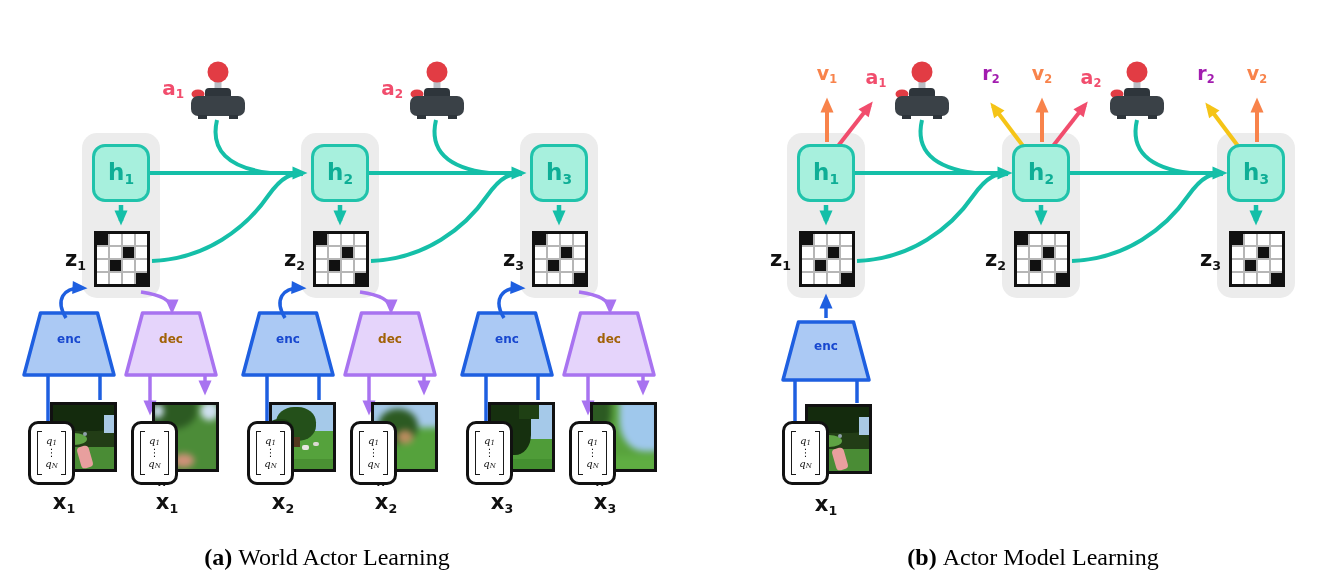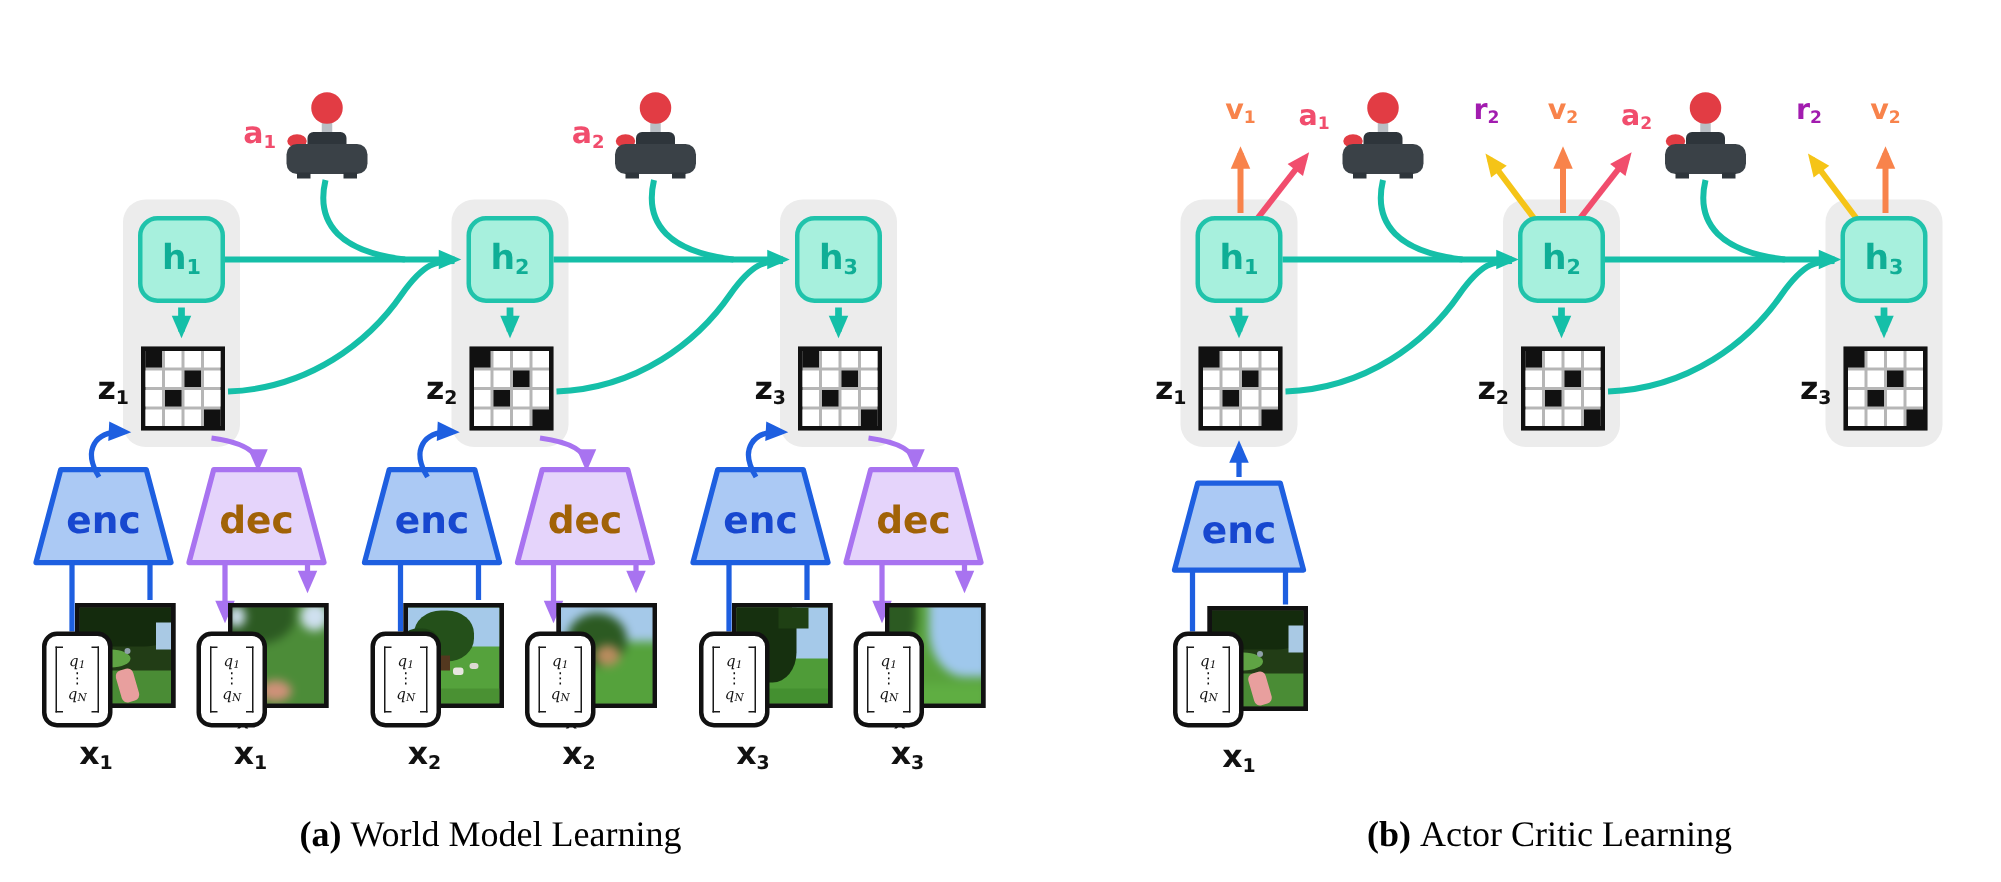--- a/index.html
+++ b/index.html
@@ -20,21 +20,21 @@
   .zc{background:#ffffff;}
   .zc.on{background:#111111;}
   
   .sub{font-size:0.6em;vertical-align:-0.28em;}
   .zlabel{position:absolute;top:247px;width:40px;text-align:right;font-weight:bold;
           font-size:21px;color:#111;z-index:3;}
   .xlabel{position:absolute;width:60px;text-align:center;font-weight:bold;font-size:21px;color:#111;z-index:3;}
   .hatwrap{position:relative;display:inline-block;}
   .hatmark{position:absolute;left:1px;top:-11px;font-size:20px;font-weight:bold;}
   .enc-t{color:#1747cf;} .dec-t{color:#a16207;}
-  .trap-label{position:absolute;width:80px;text-align:center;font-weight:bold;font-size:25px;z-index:3;}
+  .trap-label{position:absolute;width:80px;text-align:center;font-weight:bold;font-size:12px;z-index:3;}
   .out-label{position:absolute;width:44px;text-align:center;font-weight:bold;font-size:19px;z-index:3;}
   .c-orange{color:#f8834b;} .c-pink{color:#f14d6d;} .c-yellow{color:#a21caf;}
   .act-label{position:absolute;width:50px;text-align:right;font-weight:bold;font-size:20px;color:#f14d6d;z-index:3;}
   
   .mc{position:absolute;width:67px;height:70px;box-sizing:border-box;border:3px solid #111;
       background:#333;z-index:2;overflow:hidden;}
   .mc-in{position:absolute;left:0;top:0;width:61px;height:64px;}
   .mc-in.blur{filter:blur(2.6px);transform:scale(1.18);}
   .layer{position:absolute;}
   
@@ -478,19 +478,19 @@
       <div class="brk r"></div>
     <div class="qin">
       <span><span>q</span><span class="qsub">1</span></span>
       <span class="qdots">⋮</span>
       <span><span>q</span><span class="qsub">N</span></span>
     </div>
   </div>
   <div class="xlabel" style="left:796px;top:492px"><span>x</span><span class="sub">1</span></div>
 
   <div class="caption" style="left:127px">
-    <b>(a)</b><span>World Model Learning</span>
+    <b>(a)</b><span>World Actor Learning</span>
   </div>
   <div class="caption" style="left:833px">
-    <b>(b)</b><span>Actor Critic Learning</span>
+    <b>(b)</b><span>Actor Model Learning</span>
   </div>
 
 </div>
 
 </body></html>

